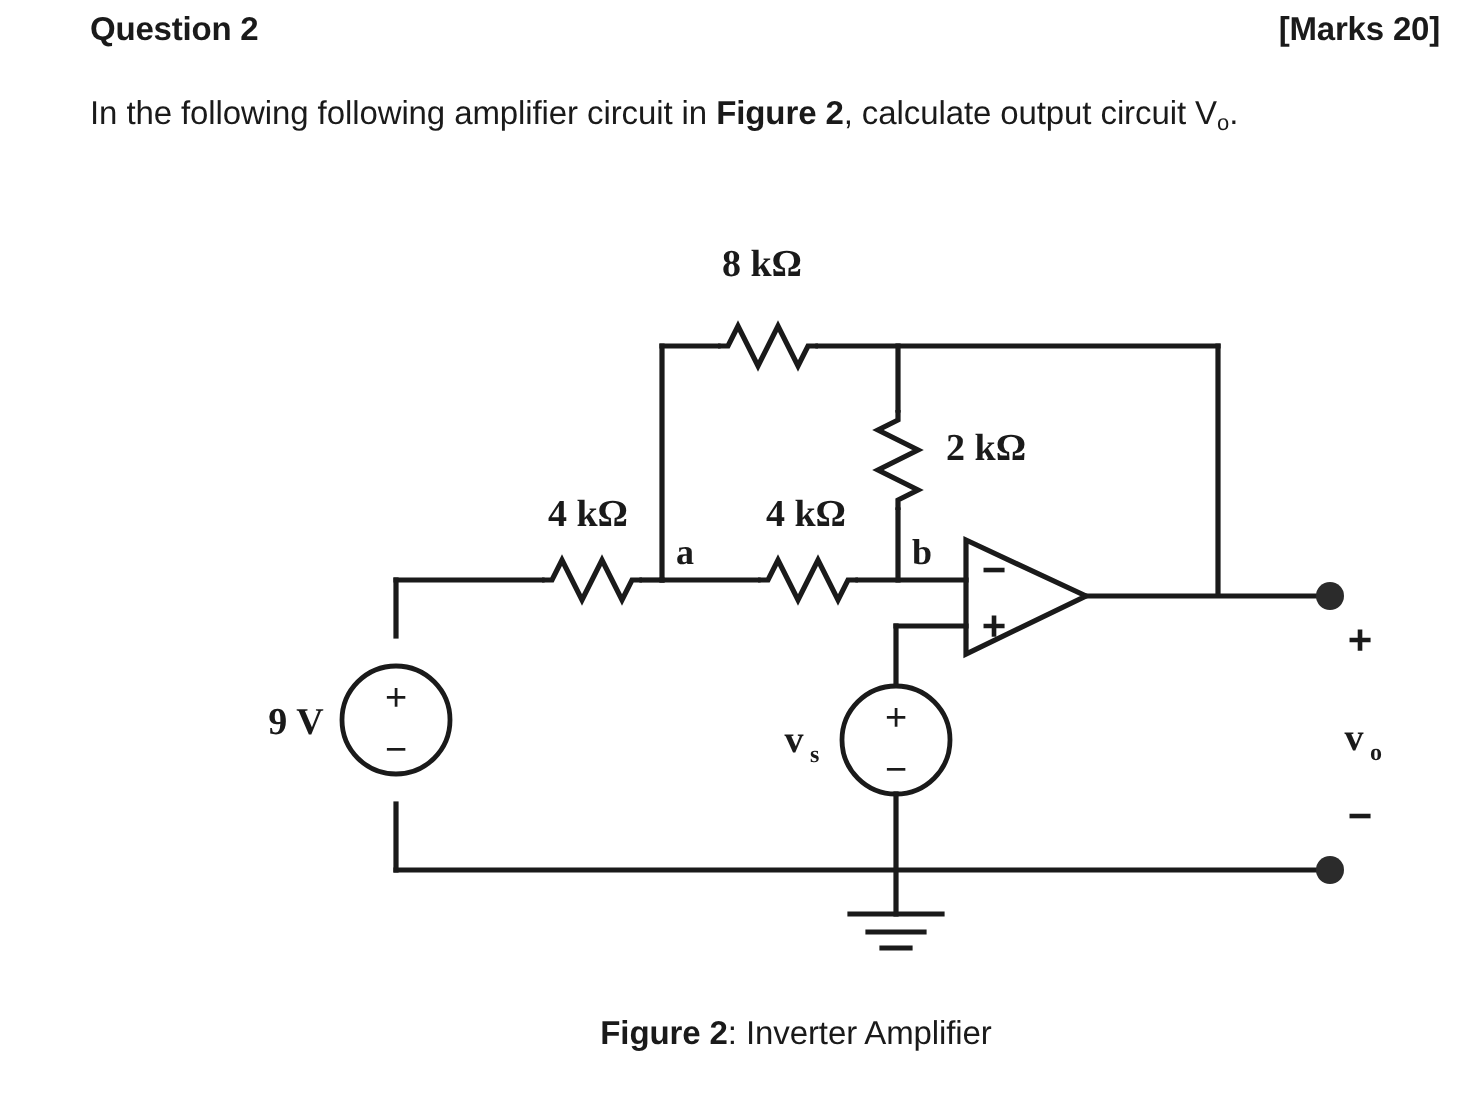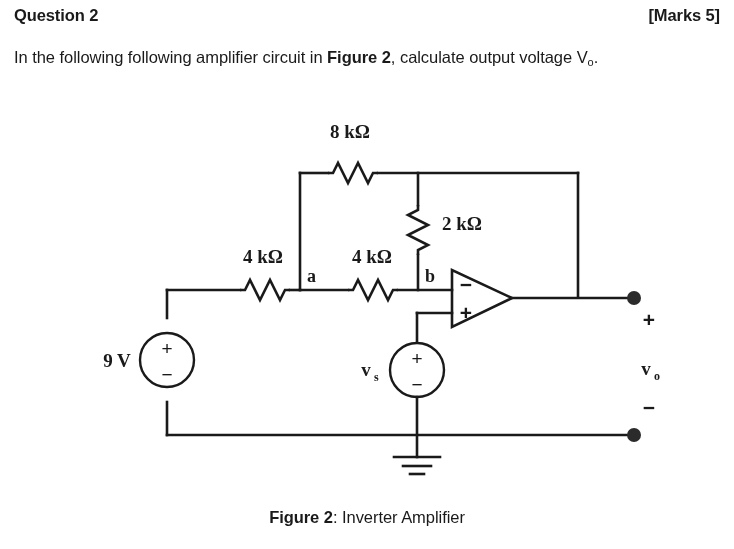--- a/index.html
+++ b/index.html
@@ -11,20 +11,21 @@
     width: 734px;
     height: 549px;
     position: relative;
     font-family: "Liberation Sans", sans-serif;
     color: #1a1a1a;
     overflow: hidden;
   }
   .page {
     position: absolute;
     inset: 0;
+    margin-left: 31px;
   }
   
   .qheader {
     position: absolute;
     left: 14px;
     top: 6px;
     right: 14px;
     height: 24px;
   }
   .qtitle {
@@ -139,24 +140,24 @@
   }
   .dot { fill: #2b2b2b; }
 </style>
 </head>
 <body>
 
 <div class="page">
 
   <div class="qheader">
     <span class="qtitle">Question 2</span>
-    <span class="qmarks">[Marks 5]</span>
+    <span class="qmarks">[Marks 20]</span>
   </div>
 
-  <div class="prompt"><span>In the following following amplifier circuit in </span><b>Figure 2</b><span>, calculate output voltage </span><span>V</span><sub>o</sub><span>.</span></div>
+  <div class="prompt"><span>In the following following amplifier circuit in </span><b>Figure 2</b><span>, calculate output circuit </span><span>V</span><sub>o</sub><span>.</span></div>
 
   <div class="figure-wrap">
     <svg class="circuit" width="734" height="380" viewBox="0 0 734 380">
 
       <path class="wire" d="M300,178 L300,61"></path>
 
       <path class="wire" d="M300,61 L328,61"></path>
 
       <path class="comp" d="M328,61 L333,61 L338,51 L348,71 L358,51 L368,71 L373,61 L378,61"></path>
 

